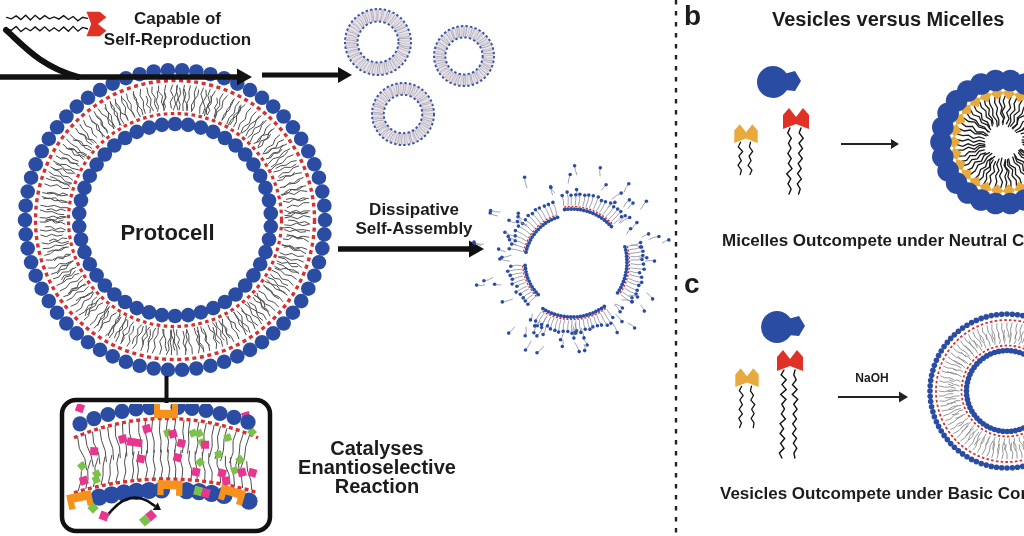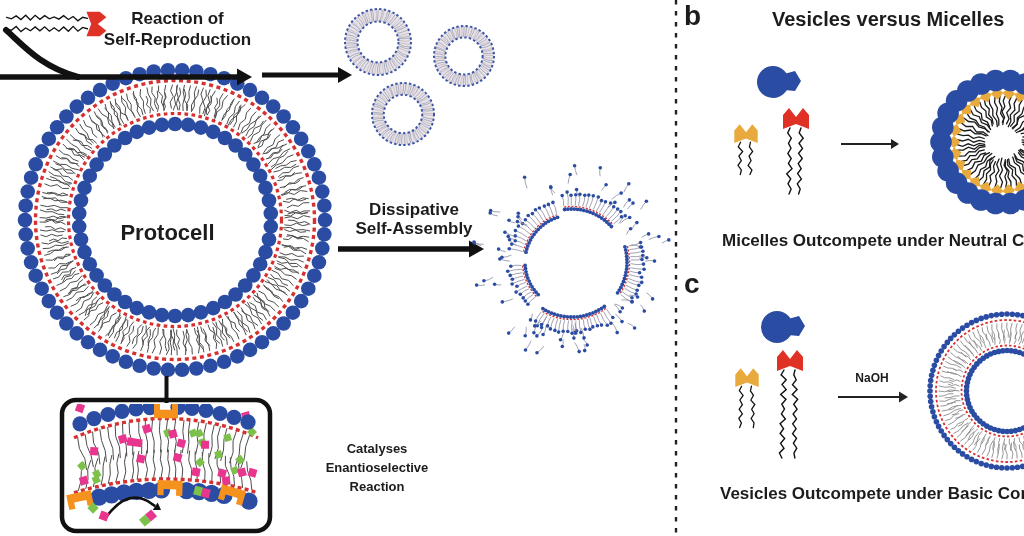--- a/index.html
+++ b/index.html
@@ -1551,29 +1551,29 @@
       <circle cx="1037.1" cy="363.9" r="2.8" fill="#2b4ca3"></circle>
       <circle cx="1039.8" cy="367.2" r="2.8" fill="#2b4ca3"></circle>
       <circle cx="1042.1" cy="370.8" r="2.8" fill="#2b4ca3"></circle>
       <circle cx="1044" cy="374.5" r="2.8" fill="#2b4ca3"></circle>
       <circle cx="1045.5" cy="378.5" r="2.8" fill="#2b4ca3"></circle>
       <circle cx="1046.6" cy="382.6" r="2.8" fill="#2b4ca3"></circle>
       <circle cx="1047.3" cy="386.8" r="2.8" fill="#2b4ca3"></circle>
     </g>
   </svg>
 
-<div class="lbl ctr" style="left:75px;top:8px;width:205px;font-size:17px;line-height:21px;">Reaction of
+<div class="lbl ctr" style="left:75px;top:8px;width:205px;font-size:17px;line-height:21px;">Capable of
 Self-Reproduction</div>
 
 <div class="lbl ctr" style="left:95px;top:204px;width:145px;font-size:22px;margin-top:16px;">Protocell</div>
 
 <div class="lbl ctr" style="left:322px;top:200px;width:184px;font-size:17px;line-height:19px;">Dissipative
 Self-Assembly</div>
 
-<div class="lbl ctr" style="left:286px;top:439px;width:182px;font-size:13px;line-height:19px;">Catalyses
+<div class="lbl ctr" style="left:286px;top:439px;width:182px;font-size:20px;line-height:19px;">Catalyses
 Enantioselective
 Reaction</div>
 
 <div class="lbl" style="left:684px;top:0px;font-size:28px;">b</div>
 
 <div class="lbl nowrap" style="left:772px;top:8px;font-size:20px;text-align:right;">Vesicles versus Micelles</div>
 
 <div class="lbl nowrap" style="left:722px;top:231px;font-size:17px;">Micelles Outcompete under Neutral Conditions</div>
 
 <div class="lbl" style="left:684px;top:268px;font-size:28px;">c</div>

